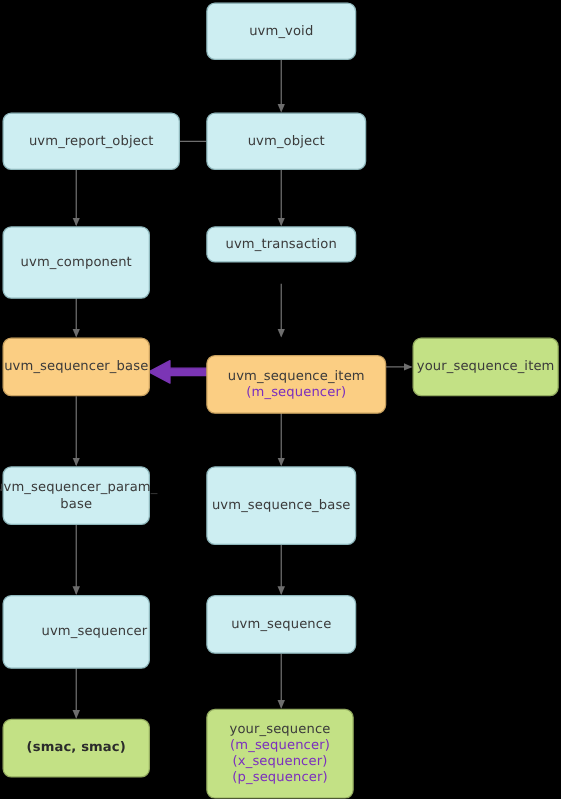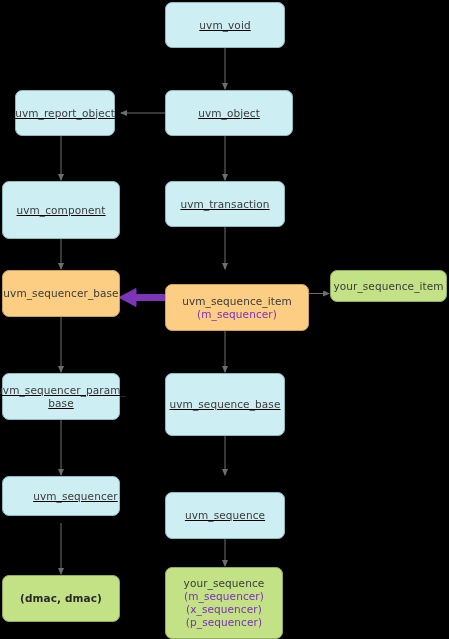--- a/index.html
+++ b/index.html
@@ -47,21 +47,21 @@
     font-weight: normal;
     color: #7b2fbe;
     white-space: pre-line;
   }
   .node .sub-dark {
     font-size: 10.5px;
     font-weight: bold;
     color: #2b2b2b;
     white-space: pre-line;
   }
-  .fill-blue  { background: #cdeef2; border-color: #8fb8bd; text-decoration: underline; }
+  .fill-blue  { background: #cdeef2; border-color: #8fb8bd; }
   .fill-orange{ background: #fbce83; border-color: #c9a15f; }
   .fill-green { background: #c3e185; border-color: #93ab5f; }
 </style>
 </head>
 <body>
 
 <div id="canvas">
 
   <svg id="edge-layer" viewBox="0 0 449 639" xmlns="http://www.w3.org/2000/svg">
     <defs>
@@ -87,57 +87,57 @@
 
     <g>
       <path d="M166,294.5 L136,294.5 L136,288.5 L119,297.5 L136,306.5 L136,300.5 L166,300.5 Z" fill="#7b35b5" stroke="#7b35b5" stroke-width="1" stroke-linejoin="round"></path>
     </g>
   </svg>
 
   <div id="nodes-layer">
       <div class="node fill-blue" style="left: 165px; top: 2px; width: 120px; height: 46px;">
         <div class="title">uvm_void</div>
       </div>
-      <div class="node fill-blue" style="left: 15px; top: 90px; width: 100px; height: 46px;">
+      <div class="node fill-blue" style="left: 2px; top: 90px; width: 142px; height: 46px;">
         <div class="title">uvm_report_object</div>
       </div>
       <div class="node fill-blue" style="left: 165px; top: 90px; width: 128px; height: 46px;">
         <div class="title">uvm_object</div>
       </div>
       <div class="node fill-blue" style="left: 2px; top: 181px; width: 118px; height: 58px;">
         <div class="title">uvm_component</div>
       </div>
-      <div class="node fill-blue" style="left: 165px; top: 181px; width: 120px; height: 46px;">
+      <div class="node fill-blue" style="left: 165px; top: 181px; width: 120px; height: 29px;">
         <div class="title">uvm_transaction</div>
       </div>
       <div class="node fill-orange" style="left: 2px; top: 270px; width: 118px; height: 47px;">
         <div class="title">uvm_sequencer_base</div>
       </div>
       <div class="node fill-orange" style="left: 165px; top: 284px; width: 144px; height: 47px;">
         <div class="title">uvm_sequence_item</div>
         <div class="sub">(m_sequencer)</div>
       </div>
-      <div class="node fill-green" style="left: 330px; top: 270px; width: 117px; height: 32px;">
+      <div class="node fill-green" style="left: 330px; top: 270px; width: 117px; height: 47px;">
         <div class="title">your_sequence_item</div>
       </div>
       <div class="node fill-blue" style="left: 2px; top: 373px; width: 118px; height: 47px;">
         <div class="title">uvm_sequencer_param_
 base</div>
       </div>
       <div class="node fill-blue" style="left: 165px; top: 373px; width: 120px; height: 63px;">
         <div class="title">uvm_sequence_base</div>
       </div>
-      <div class="node fill-blue" style="left: 2px; top: 476px; width: 118px; height: 40px; padding-left: 29px;">
+      <div class="node fill-blue" style="left: 2px; top: 476px; width: 118px; height: 59px; padding-left: 29px;">
         <div class="title">uvm_sequencer</div>
       </div>
-      <div class="node fill-blue" style="left: 165px; top: 476px; width: 120px; height: 47px; margin-top: 16px;">
+      <div class="node fill-blue" style="left: 165px; top: 476px; width: 120px; height: 47px;">
         <div class="title">uvm_sequence</div>
       </div>
       <div class="node fill-green" style="left: 2px; top: 575px; width: 118px; height: 47px;">
-        <div class="sub-dark">(dmac, dmac)</div>
+        <div class="sub-dark">(smac, smac)</div>
       </div>
       <div class="node fill-green" style="left: 165px; top: 567px; width: 118px; height: 72px;">
         <div class="title">your_sequence</div>
         <div class="sub">(m_sequencer)
 (x_sequencer)
 (p_sequencer)</div>
       </div>
     </div>
 
 </div>

